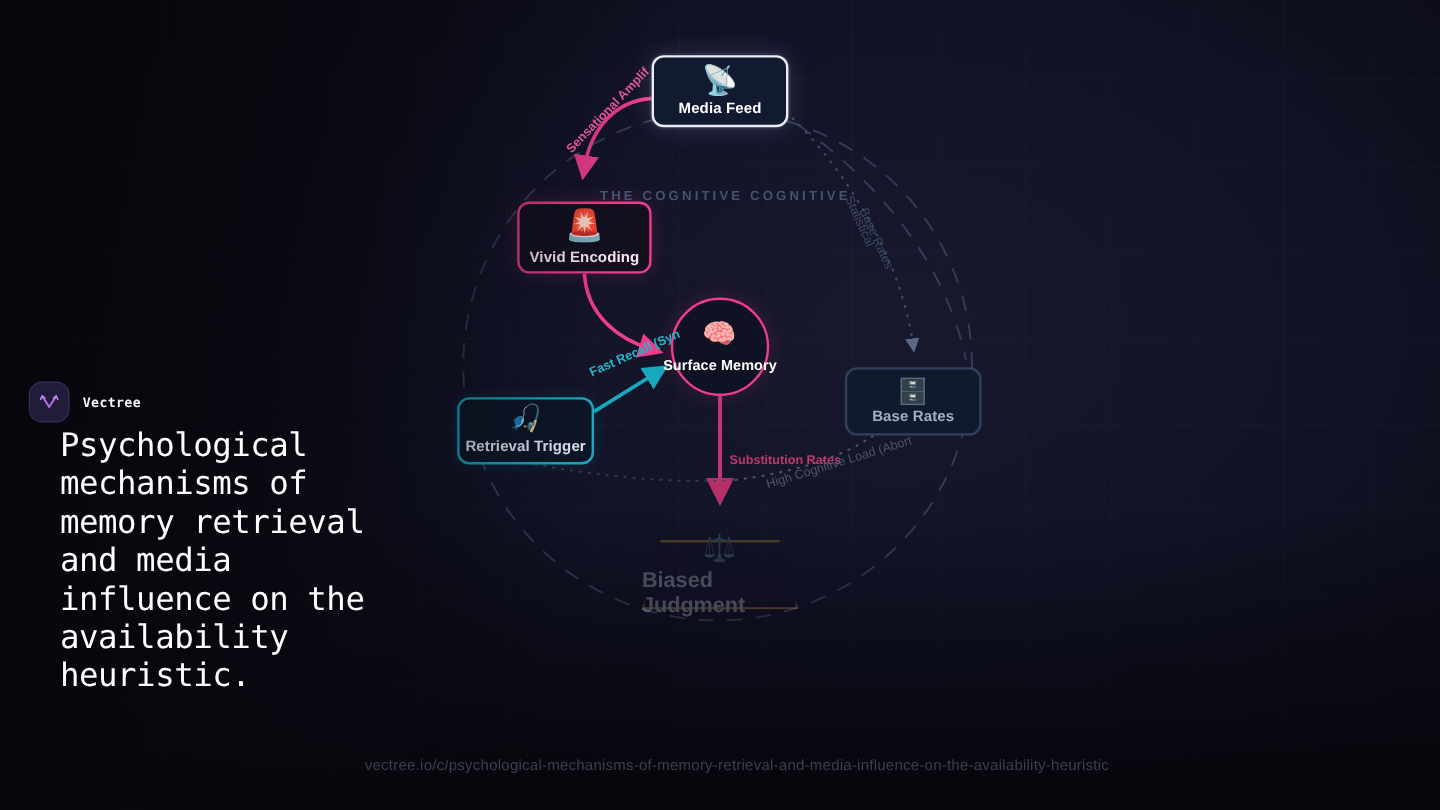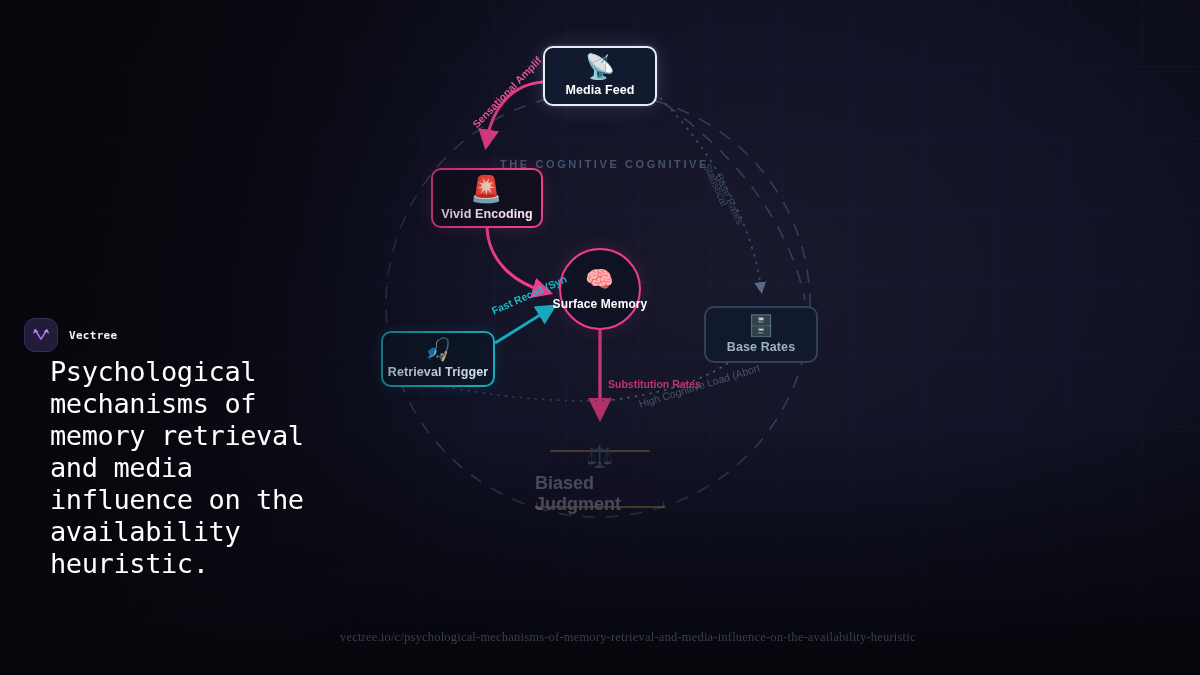--- a/index.html
+++ b/index.html
@@ -162,22 +162,22 @@
     position:absolute; left:22px; top:356px; width:300px;
     font-family:"DejaVu Sans Mono", monospace;
     font-size:27px; line-height:32px; font-weight:normal;
     color:#ffffff; letter-spacing:-0.4px;
     word-break:break-word;
     margin-left:28px;
   }
 
   #url {
     position:absolute; left:304px; bottom:30px; z-index:20;
-    font-family:Liberation Serif, serif;
-    font-size:12.5px; color:#3c3f4c; letter-spacing:.2px; white-space:nowrap;margin-left:36px;
+    font-family:Liberation Sans, sans-serif;
+    font-size:12.5px; color:#3c3f4c; letter-spacing:.2px; white-space:nowrap;
   }
 </style>
 </head>
 <body>
 
 <div id="stage">
 
   <div id="grid"></div>
 
   <div id="graph">

